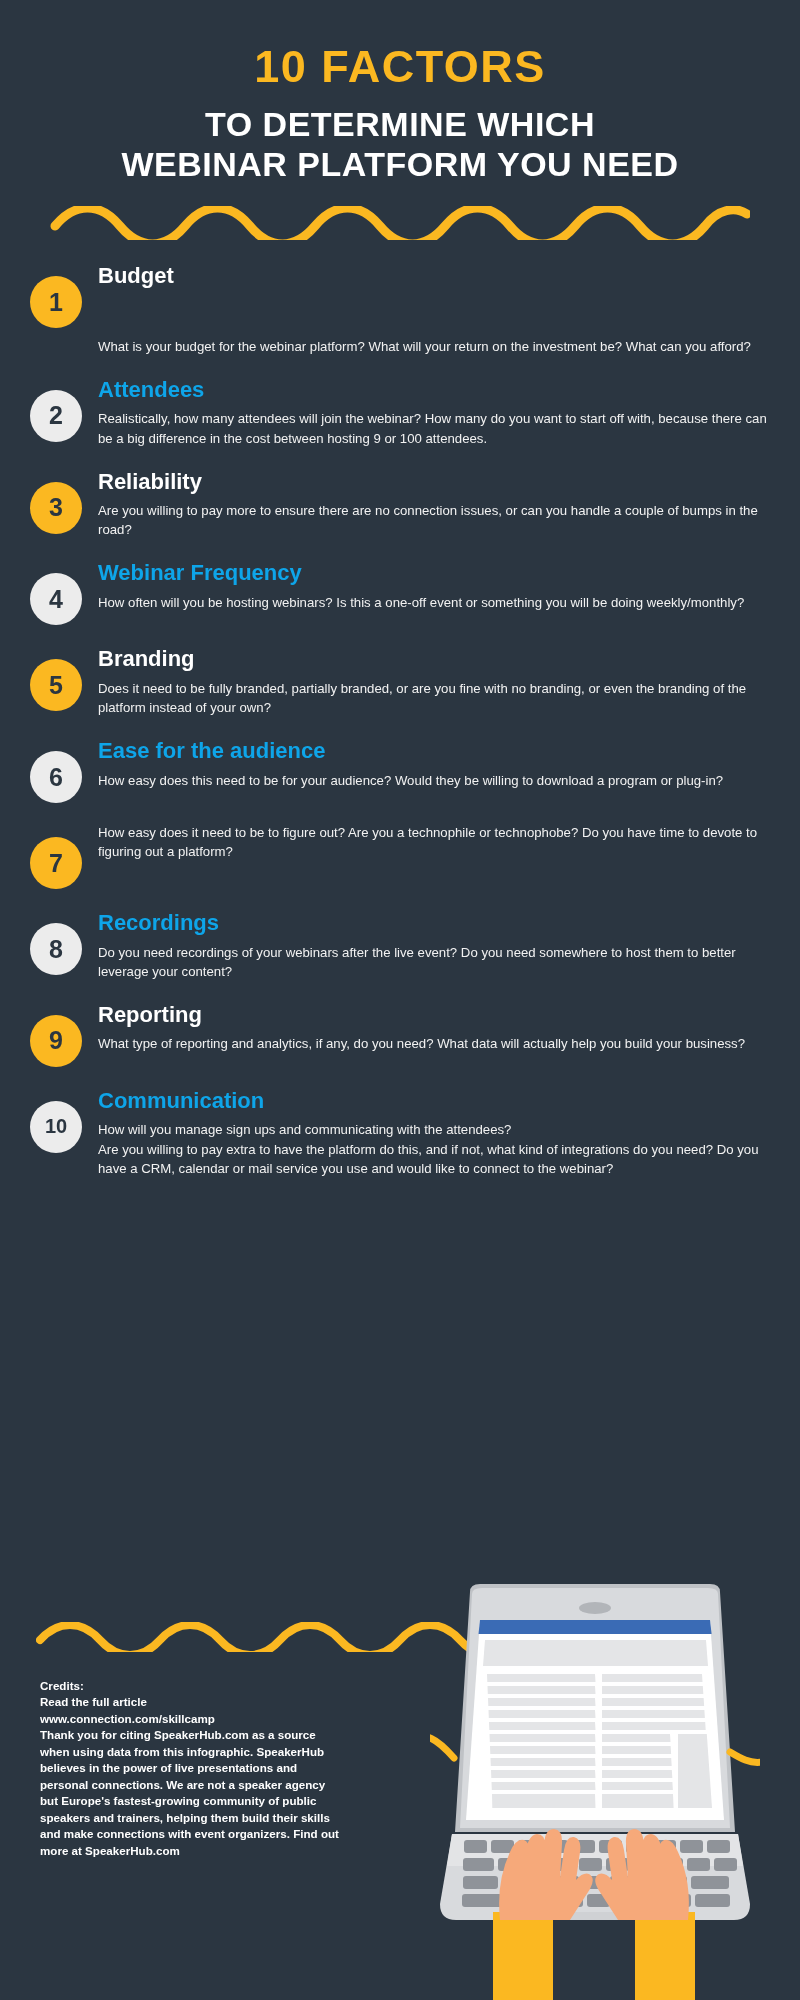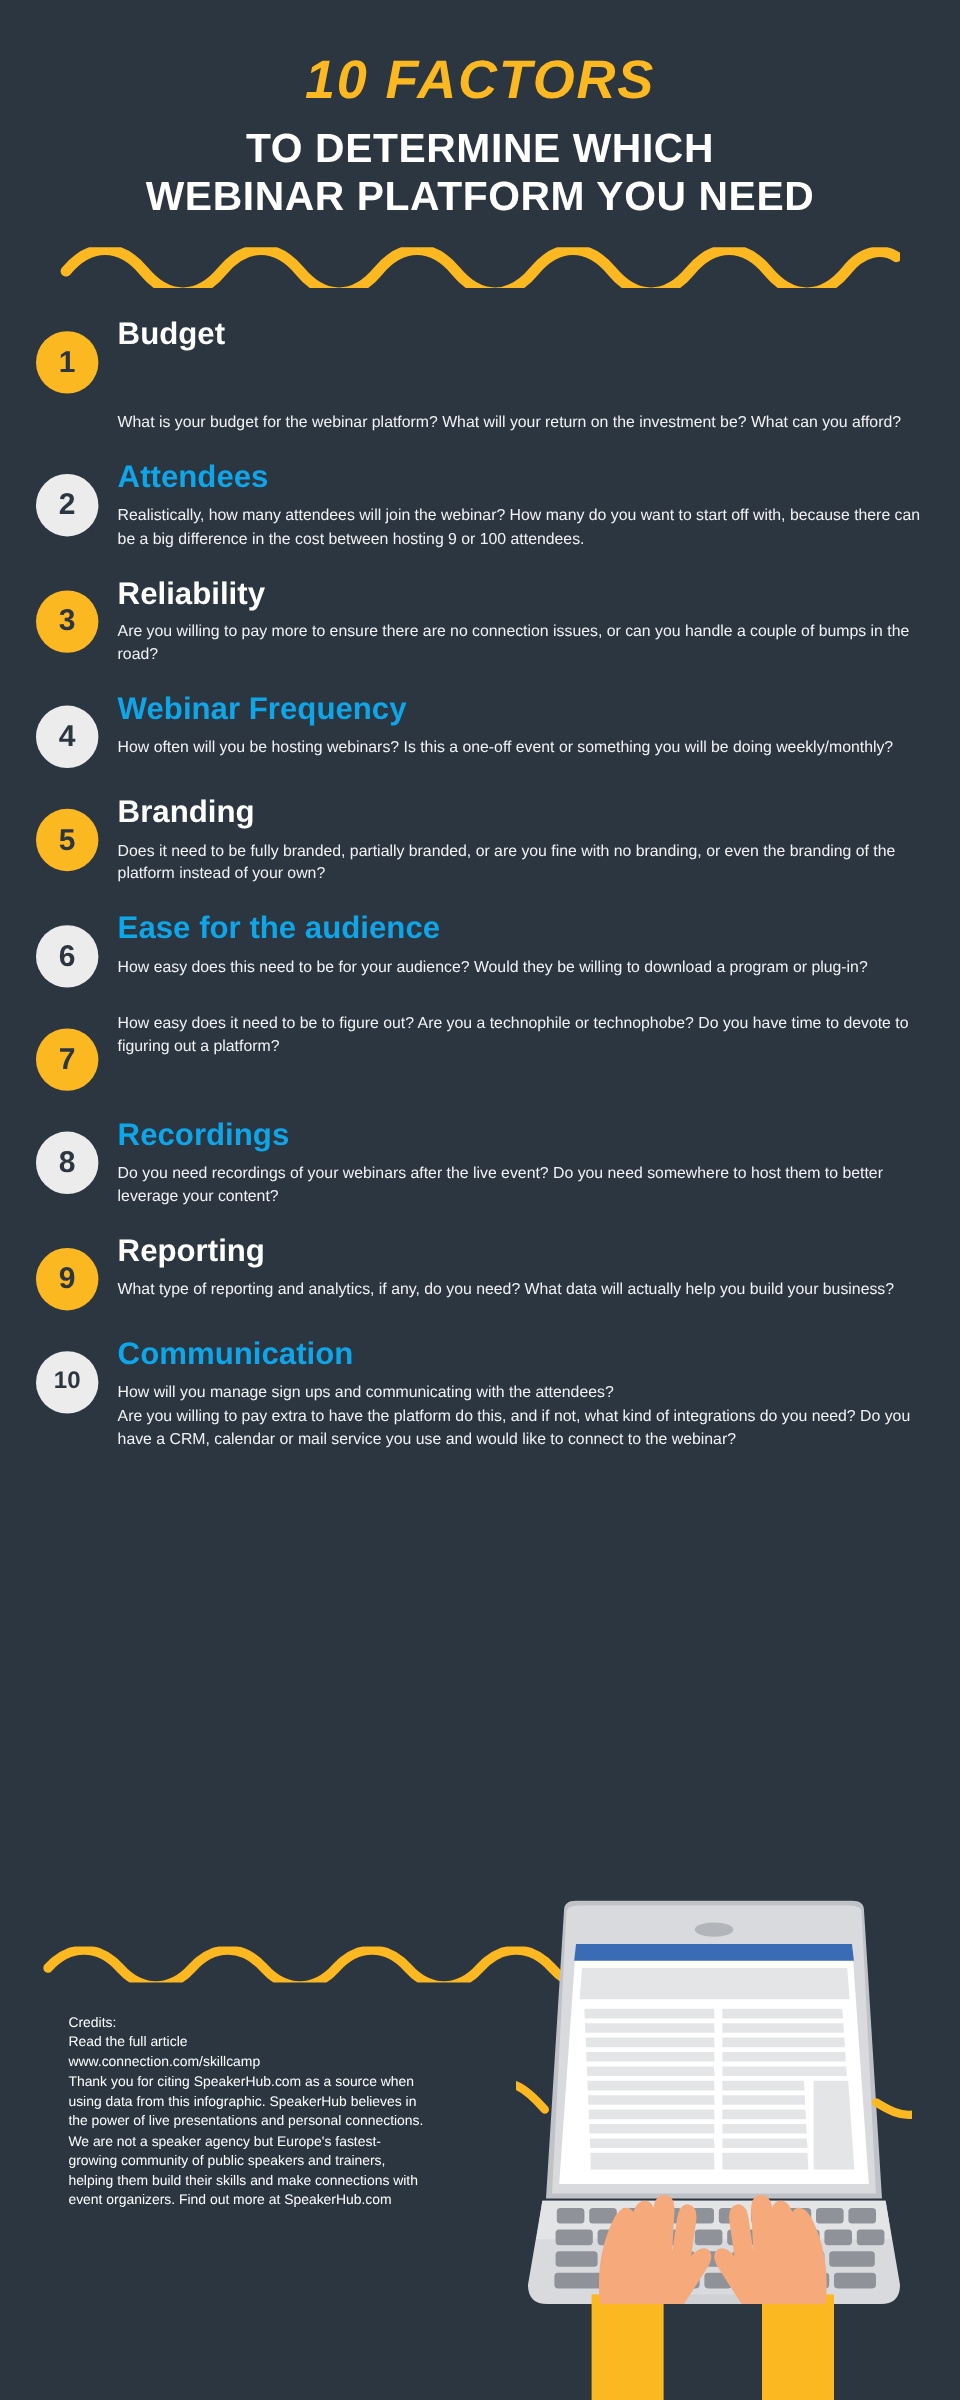--- a/index.html
+++ b/index.html
@@ -14,21 +14,20 @@
 
   
   .header{padding-top:44px;text-align:center;}
   .title-main{
     color:#fbb821;
     font-size:45px;
     font-weight:bold;
     letter-spacing:1.5px;
     line-height:1.0;
     margin:0 0 12px 0;
-    font-style:italic;
   }
   .title-sub{
     color:#ffffff;
     font-size:34px;
     font-weight:bold;
     letter-spacing:0.5px;
     line-height:1.18;
     margin:15px;
     padding:0 28px;
   }
@@ -54,36 +53,36 @@
     font-size:25px;font-weight:bold;
     color:#2b3641;
     margin-right:16px;
     margin-top:18px;
   }
   .bullet.yellow{background:#fbb821;}
   .bullet.white{background:#ececec;}
   .bullet.wide{font-size:20px;}
   .factor-body{flex:1 1 auto;min-width:0;padding-top:4px;}
   .factor-title{
-    font-size:26px;font-weight:bold;line-height:1.25;
+    font-size:22px;font-weight:bold;line-height:1.25;
     margin:0 0 6px 0;
   }
   .factor-title.white{color:#ffffff;}
   .factor-title.yellow{color:#0ea5e9;}
   .factor-desc{
     font-size:13.2px;line-height:1.45;color:#f2f2f2;
     margin:0;font-weight:normal;
   }
 
   
   .footer{position:absolute;left:0;bottom:0;width:800px;height:430px;}
   .footer-wave{position:absolute;left:36px;top:52px;width:600px;height:30px;}
   .credits{
-    position:absolute;left:57px;top:108px;width:300px;
-    color:#ffffff;font-size:11.6px;font-weight:normal;line-height:1.42;
+    position:absolute;left:40px;top:108px;width:300px;
+    color:#ffffff;font-size:11.6px;font-weight:bold;line-height:1.42;
   }
   .credits div{white-space:pre-wrap;}
 
   .laptop{position:absolute;left:430px;top:12px;width:330px;height:420px;}
 </style>
 </head>
 <body>
 
 <div class="page">
 

